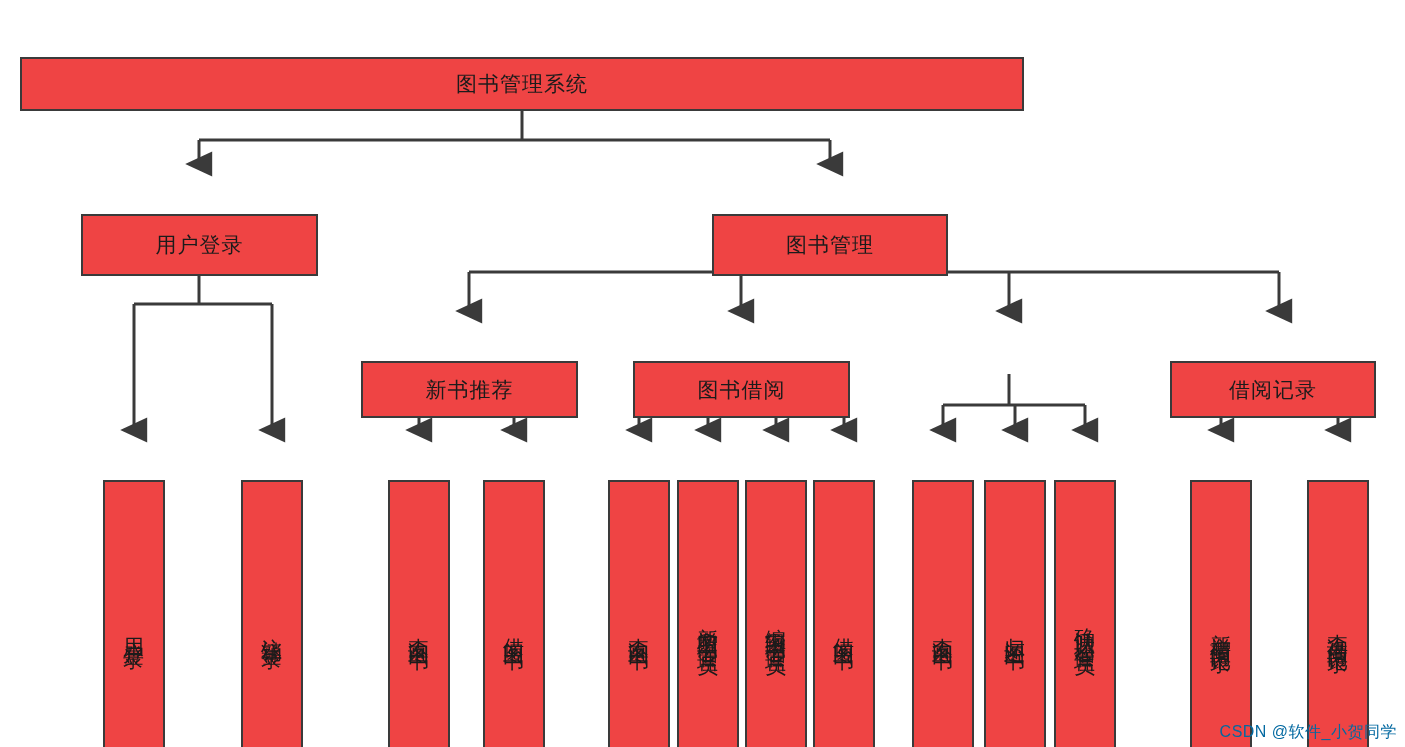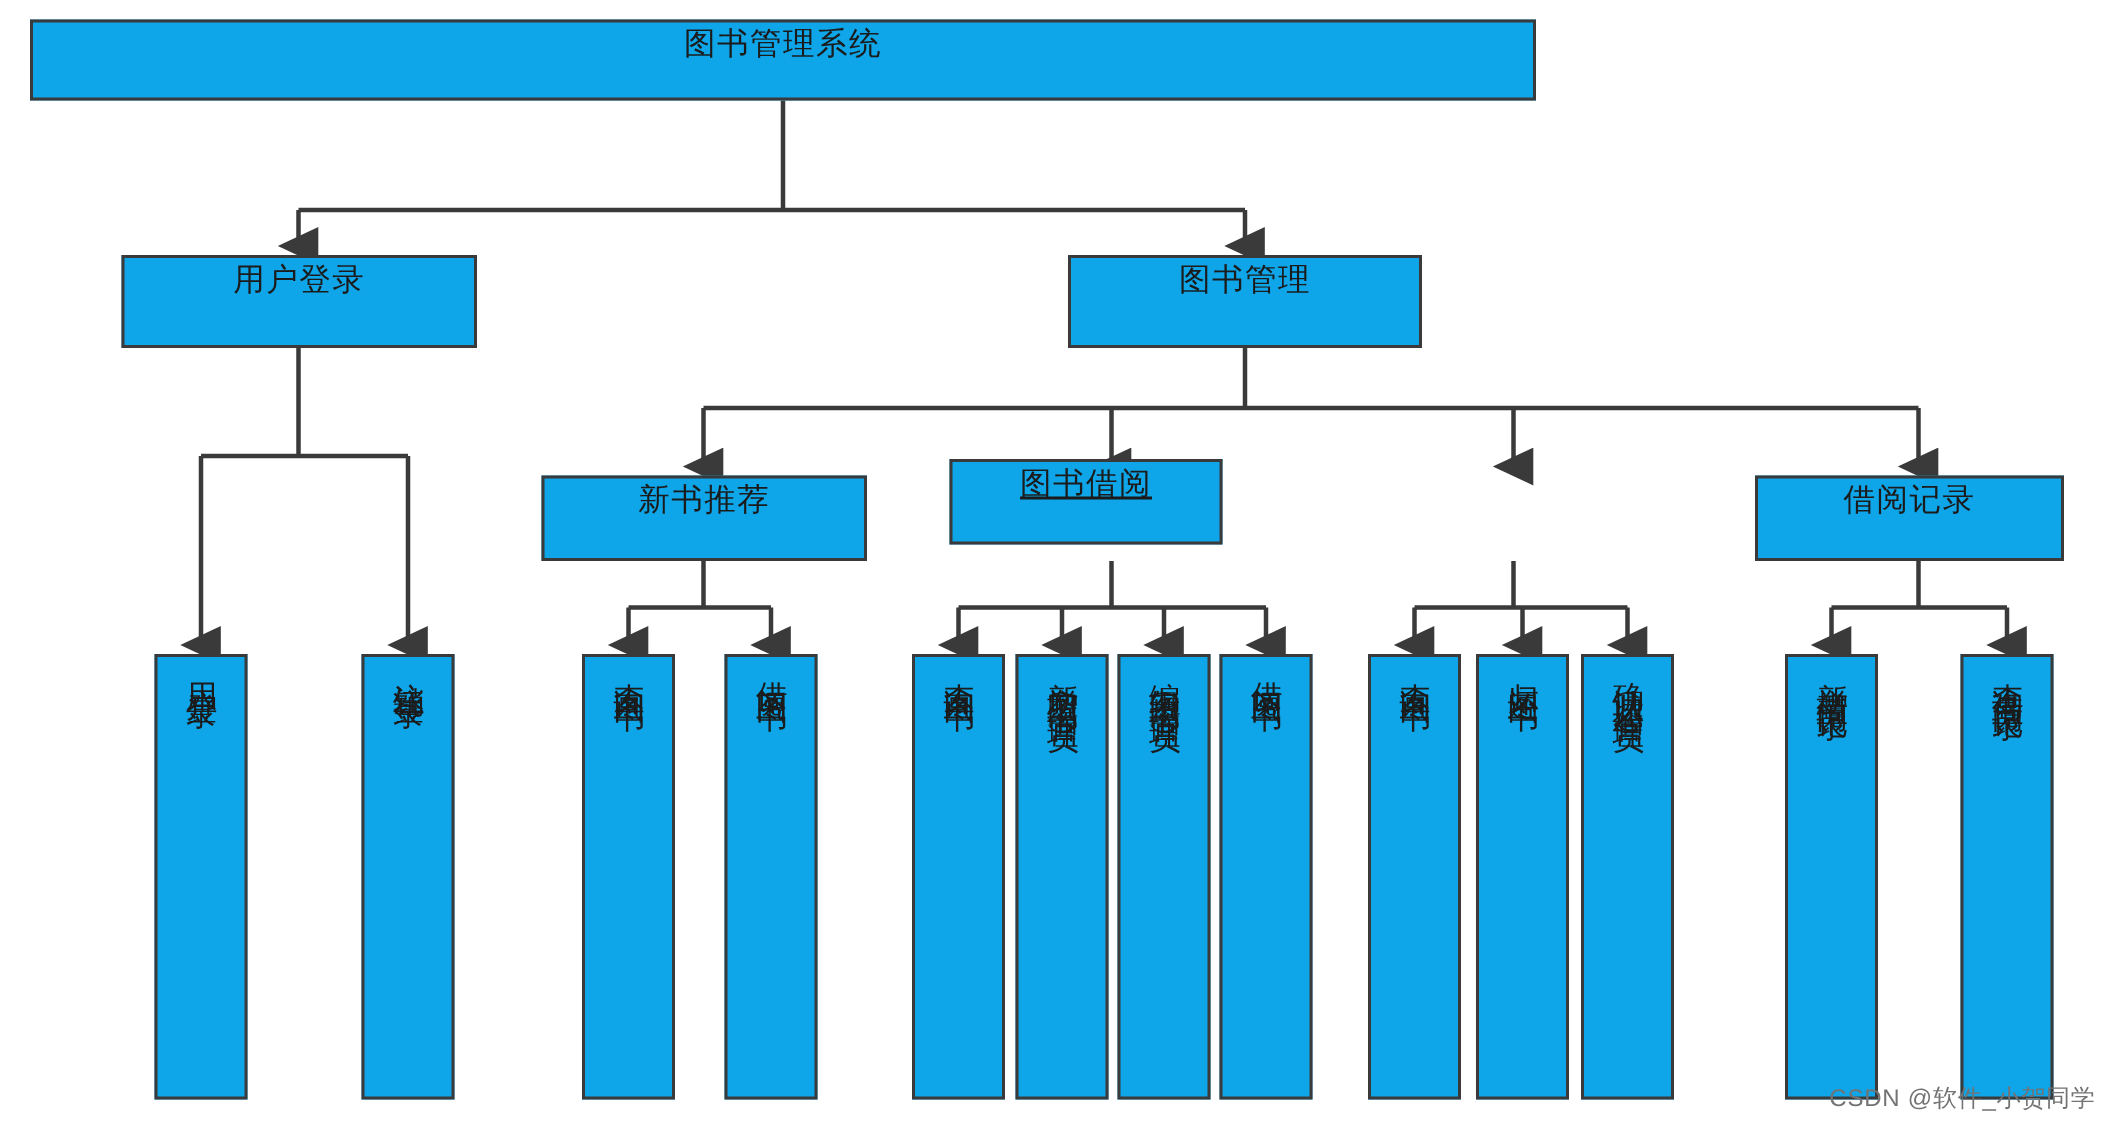--- a/index.html
+++ b/index.html
@@ -21,25 +21,27 @@
     position: absolute;
     left: 0;
     top: 0;
     width: 1405px;
     height: 747px;
   }
   .node {
     position: absolute;
     box-sizing: border-box;
     border: 2px solid #3a3a3a;
-    background: #0ea5e9;
+    background: #ef4444;
     display: flex;
+    align-items: center;
     justify-content: center;
     color: #1b1b1b;
     z-index: 2;
+    margin-top: 44px;
   }
   .node.horiz {
     font-size: 21px;
     letter-spacing: 1px;
   }
   .node.vert {
     font-size: 21px;
   }
   .node.vert .vtext {
     writing-mode: vertical-rl;
@@ -51,21 +53,21 @@
   }
   .node .htext {
     display: block;
     white-space: nowrap;
   }
   .watermark {
     position: absolute;
     right: 8px;
     bottom: 4px;
     font-size: 16px;
-    color: #737373;
+    color: #0369a1;
     z-index: 3;
     white-space: nowrap;
     letter-spacing: 0.5px;
   }
 </style>
 </head>
 <body>
 
 <div id="canvas">
 
@@ -127,21 +129,21 @@
   <div class="node horiz" style="left:81px; top:170px; width:237px; height:62px;">
     <span class="htext">用户登录</span>
   </div>
   <div class="node horiz" style="left:712px; top:170px; width:236px; height:62px;">
     <span class="htext">图书管理</span>
   </div>
 
   <div class="node horiz" style="left:361px; top:317px; width:217px; height:57px;">
     <span class="htext">新书推荐</span>
   </div>
-  <div class="node horiz" style="left:633px; top:306px; width:182px; height:57px;text-decoration:underline;">
+  <div class="node horiz" style="left:633px; top:317px; width:217px; height:57px;">
     <span class="htext">图书借阅</span>
   </div>
   <div class="node horiz" style="left:1170px; top:317px; width:206px; height:57px;">
     <span class="htext">借阅记录</span>
   </div>
 
   <div class="node vert" style="left:103px; top:436px; width:62px; height:297px;">
     <span class="vtext">用户登录</span>
   </div>
   <div class="node vert" style="left:241px; top:436px; width:62px; height:297px;">

